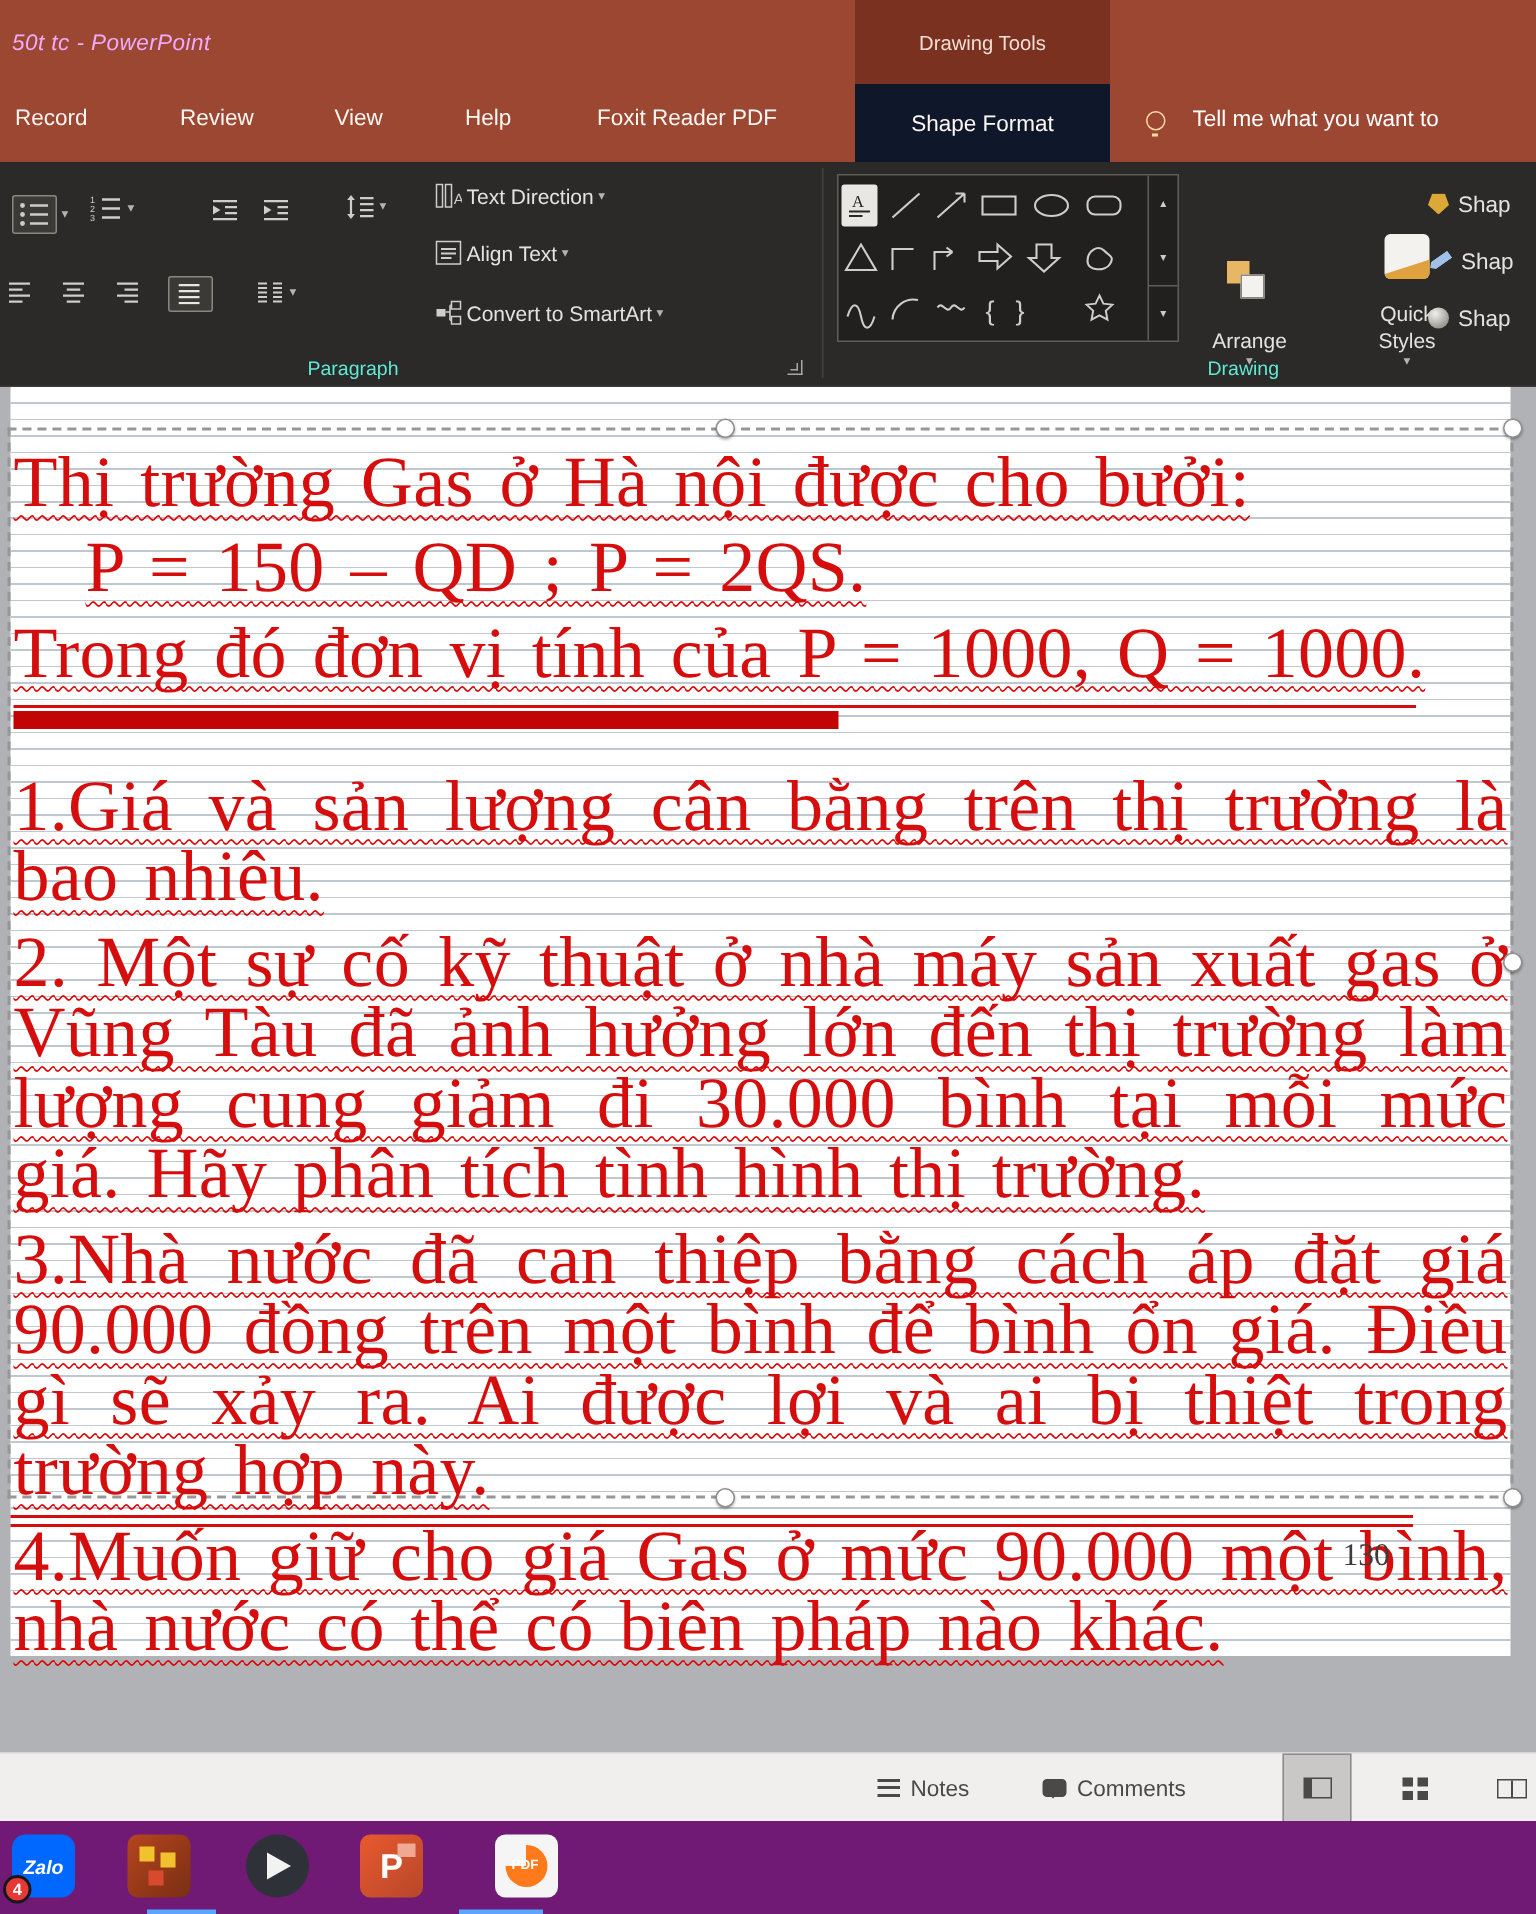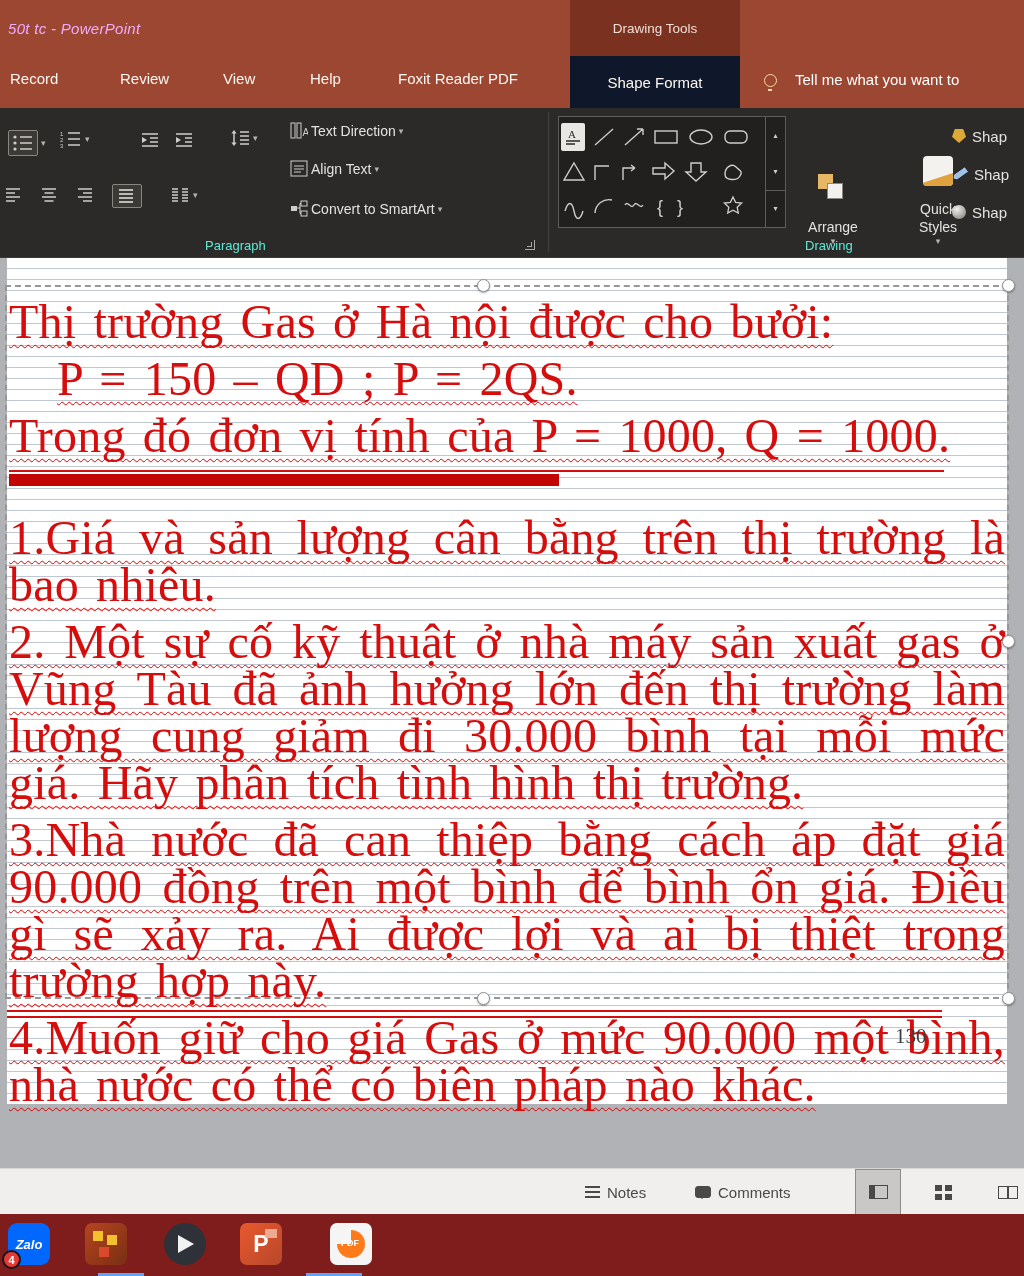--- a/index.html
+++ b/index.html
@@ -94,21 +94,21 @@
   .bubble-icon { position:relative; width:16px; height:12px; border:1.6px solid #4a4947; border-radius:3px; background:#4a4947; }
   .bubble-icon::after { content:""; position:absolute; left:2px; bottom:-6px; border:4px solid transparent; border-top-color:#4a4947; }
   .viewbtn { position:absolute; top:0; width:46px; height:46px; display:flex; align-items:center; justify-content:center; }
   .viewbtn.pressed { background:#c9c8c6; border:1px solid #8d8c8a; }
   .vb1 { left:855px; } .vb2 { left:920px; } .vb3 { left:985px; }
   .v-normal { width:19px; height:14px; border:1.6px solid #4a4947; background:linear-gradient(to right,#4a4947 5px,transparent 5px); }
   .v-sorter { width:7px; height:6px; background:#4a4947; box-shadow:10px 0 #4a4947, 0 9px #4a4947, 10px 9px #4a4947; margin:-8px 10px 0 0; }
   .v-read { width:20px; height:13px; border:1.6px solid #4a4947; background:linear-gradient(to right,transparent 8px,#4a4947 8px 9.5px,transparent 9.5px); }
 
   
-  .taskbar { position:absolute; left:0; top:1214px; width:1024px; height:62px; background:#7f1d1d; }
+  .taskbar { position:absolute; left:0; top:1214px; width:1024px; height:62px; background:#701a75; }
   .tb-icon { position:absolute; top:9px; width:42px; height:42px; }
   .zalo { left:8px; background:#0068ff; border-radius:9px; display:flex; align-items:center; justify-content:center; color:#fff; font-weight:bold; font-size:13px; font-style:italic; }
   .badge { position:absolute; left:-6px; bottom:-4px; width:19px; height:19px; border-radius:50%; background:#e53935; color:#fff; font-size:11px; font-style:normal; font-weight:bold; display:flex; align-items:center; justify-content:center; border:2px solid #17181d; }
   .game { left:85px; background:linear-gradient(135deg,#b5451f,#7a2e12); border-radius:7px; }
   .game::after { content:""; position:absolute; left:8px; top:8px; width:10px; height:10px; background:#f2c12e; box-shadow:14px 4px 0 #f2c12e, 6px 16px 0 #d84a2b; }
   .cam { left:164px; background:#2e3138; border-radius:50%; }
   .cam::after { content:""; position:absolute; left:14px; top:12px; border-left:16px solid #f2f2f2; border-top:9px solid transparent; border-bottom:9px solid transparent; }
   .ppt { left:240px; background:linear-gradient(135deg,#e8592e,#b7472a); border-radius:7px; display:flex; align-items:center; justify-content:center; color:#fff; font-weight:bold; font-size:23px; }
   .ppt::after { content:""; position:absolute; right:5px; top:6px; width:12px; height:9px; background:#f4b8a4; opacity:.85; }
   .foxit { left:330px; background:#f5f5f5; border-radius:7px; }

